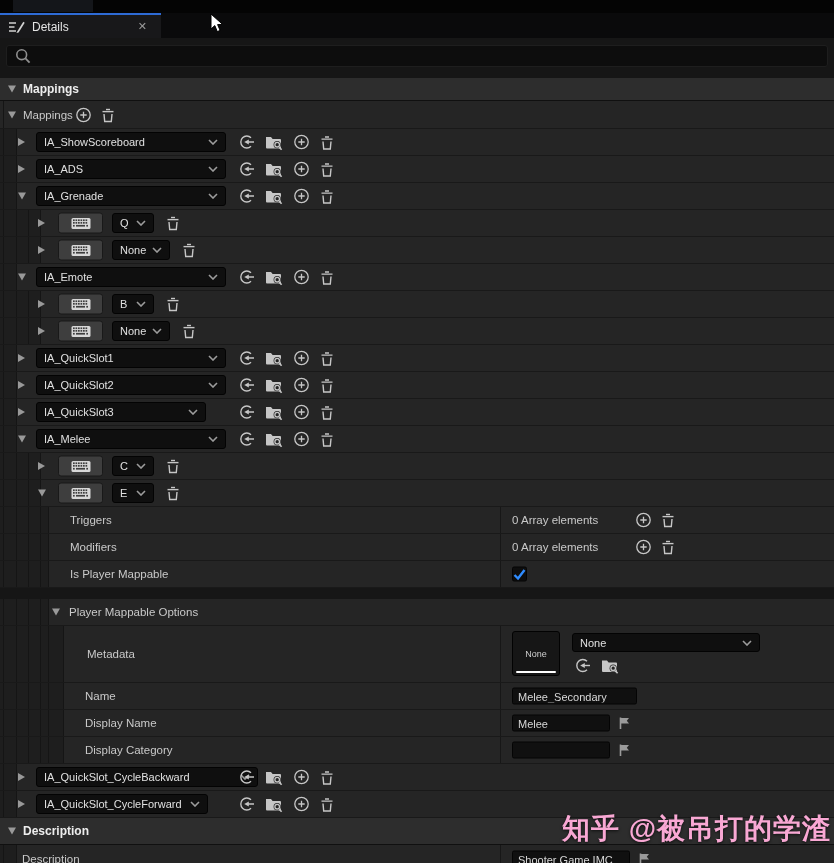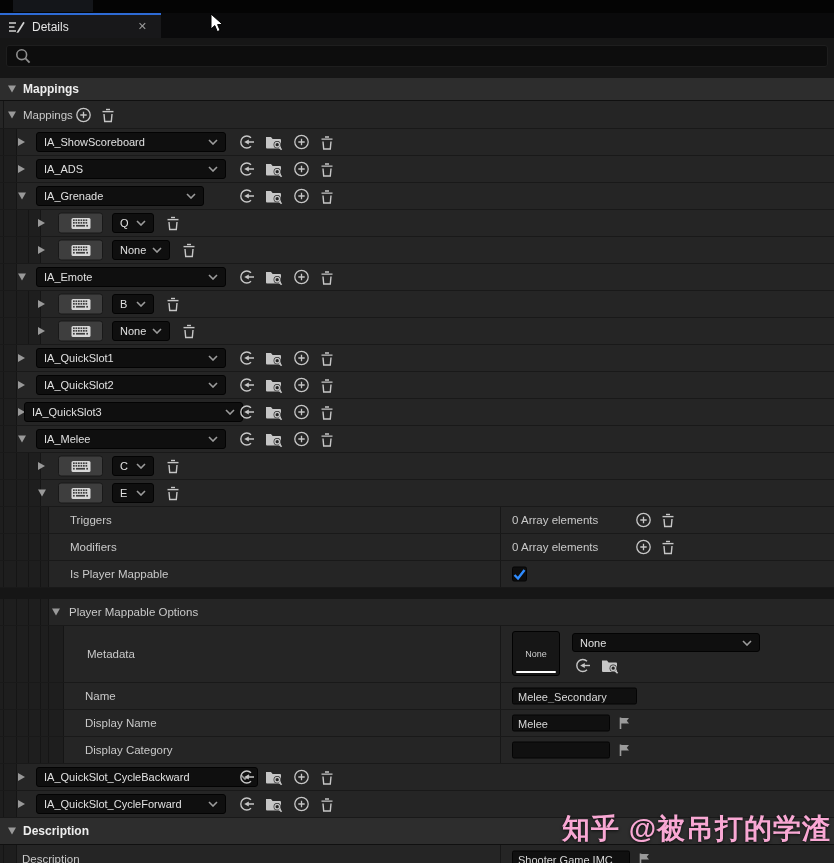--- a/index.html
+++ b/index.html
@@ -226,21 +226,21 @@
             <path d="M3,7 L3.7,14.5 h6.6 L11,7" fill="none" stroke="#c6c6c6" stroke-width="1.4"></path>
           </svg>
         </span>
       </div>
     </div>
     <div class="row t-asset" style="height: 27px;">
       <div class="gutter" style="width: 16px;"></div>
       <div class="guide" style="left: 3px;"></div>
       <div class="guide" style="left: 16px;"></div>
       <div class="arrow-d" style="left: 18px;"></div>
-      <div class="combo" style="left: 36px; width: 168px;">
+      <div class="combo" style="left: 36px; width: 190px;">
         <span class="txt">IA_Grenade</span>
         <span class="chev">
           <svg width="10" height="6" viewBox="0 0 10 6">
             <polyline points="1,1 5,5 9,1" fill="none" stroke="#9c9c9c" stroke-width="1.6"></polyline>
           </svg>
         </span>
       </div>
       <div class="iconrow" style="left: 238px;">
         <span class="ibtn">
           <svg width="17" height="17" viewBox="0 0 17 17">
@@ -594,21 +594,21 @@
             <path d="M3,7 L3.7,14.5 h6.6 L11,7" fill="none" stroke="#c6c6c6" stroke-width="1.4"></path>
           </svg>
         </span>
       </div>
     </div>
     <div class="row t-asset" style="height: 27px;">
       <div class="gutter" style="width: 16px;"></div>
       <div class="guide" style="left: 3px;"></div>
       <div class="guide" style="left: 16px;"></div>
       <div class="arrow-r" style="left: 18px;"></div>
-      <div class="combo" style="left: 24px; width: 219px;">
+      <div class="combo" style="left: 36px; width: 170px;">
         <span class="txt">IA_QuickSlot3</span>
         <span class="chev">
           <svg width="10" height="6" viewBox="0 0 10 6">
             <polyline points="1,1 5,5 9,1" fill="none" stroke="#9c9c9c" stroke-width="1.6"></polyline>
           </svg>
         </span>
       </div>
       <div class="iconrow" style="left: 238px;">
         <span class="ibtn">
           <svg width="17" height="17" viewBox="0 0 17 17">
@@ -987,21 +987,21 @@
             <path d="M3,7 L3.7,14.5 h6.6 L11,7" fill="none" stroke="#c6c6c6" stroke-width="1.4"></path>
           </svg>
         </span>
       </div>
     </div>
     <div class="row t-asset" style="height: 27px;">
       <div class="gutter" style="width: 16px;"></div>
       <div class="guide" style="left: 3px;"></div>
       <div class="guide" style="left: 16px;"></div>
       <div class="arrow-r" style="left: 18px;"></div>
-      <div class="combo" style="left: 36px; width: 190px;">
+      <div class="combo" style="left: 36px; width: 172px;">
         <span class="txt">IA_QuickSlot_CycleForward</span>
         <span class="chev">
           <svg width="10" height="6" viewBox="0 0 10 6">
             <polyline points="1,1 5,5 9,1" fill="none" stroke="#9c9c9c" stroke-width="1.6"></polyline>
           </svg>
         </span>
       </div>
       <div class="iconrow" style="left: 238px;">
         <span class="ibtn">
           <svg width="17" height="17" viewBox="0 0 17 17">

